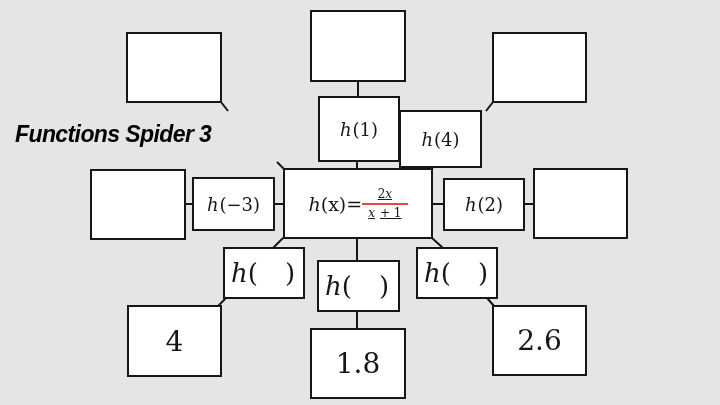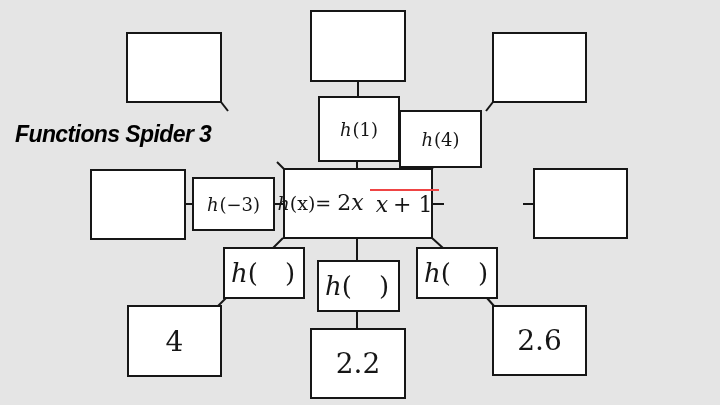--- a/index.html
+++ b/index.html
@@ -78,24 +78,25 @@
   }
   .formula {
     display: flex;
     align-items: center;
     gap: 0;
     font-size: 19px;
     white-space: nowrap;
   }
   .frac {
     display: inline-flex;
-    flex-direction: row;
+    flex-direction: column;
     align-items: center;
-    font-size: 22px;
+    font-size: 12px;
     line-height: 1.2;
+    text-decoration: underline;
   }
   .frac .num {
     padding: 0 6px 1px;
   }
   .frac .den {
     border-top: 2px solid #ef4444;
     padding: 1px 6px 0;
   }
   .den-rest {
     margin-left: 5px;
@@ -130,34 +131,37 @@
   <div class="box" style="left:126px; top:32px; width:96px; height:71px;"></div>
   <div class="box" style="left:310px; top:10px; width:96px; height:72px;"></div>
   <div class="box" style="left:492px; top:32px; width:95px; height:71px;"></div>
   <div class="box" style="left:90px; top:169px; width:96px; height:71px;"></div>
   <div class="box" style="left:533px; top:168px; width:95px; height:71px;"></div>
 
   <div class="box" style="left:127px; top:305px; width:95px; height:72px;">
     <span class="math answer">4</span>
   </div>
   <div class="box" style="left:310px; top:328px; width:96px; height:71px;">
-    <span class="math answer">2.2</span>
+    <span class="math answer">1.8</span>
   </div>
   <div class="box" style="left:492px; top:305px; width:95px; height:71px;">
     <span class="math answer">2.6</span>
   </div>
 
   <div class="box" style="left:318px; top:96px; width:82px; height:66px;">
     <span class="math spoke-label"><i>h</i><span>(1)</span></span>
   </div>
   <div class="box" style="left:399px; top:110px; width:83px; height:58px;">
     <span class="math spoke-label"><i>h</i><span>(4)</span></span>
   </div>
   <div class="box" style="left:192px; top:177px; width:83px; height:54px;">
     <span class="math spoke-label"><i>h</i><span>(−3)</span></span>
+  </div>
+  <div class="box" style="left:443px; top:178px; width:82px; height:53px;">
+    <span class="math spoke-label"><i>h</i><span>(2)</span></span>
   </div>
 
   <div class="box" style="left:223px; top:247px; width:82px; height:52px;">
     <span class="math empty-label">
         <i>h</i>
         <span>(</span>
         <span class="gap"></span>
         <span>)</span>
       </span>
   </div>

